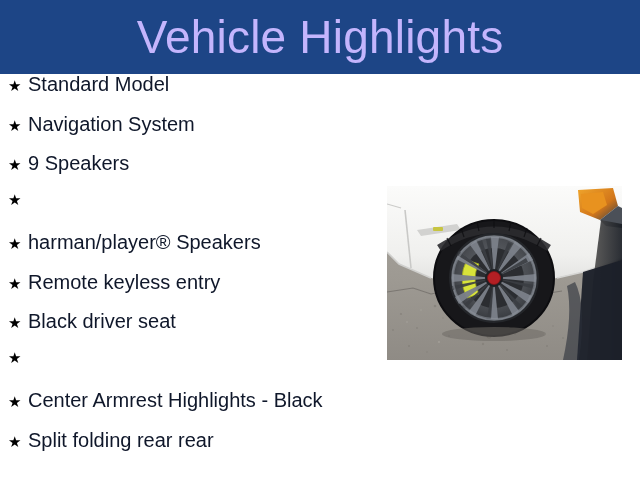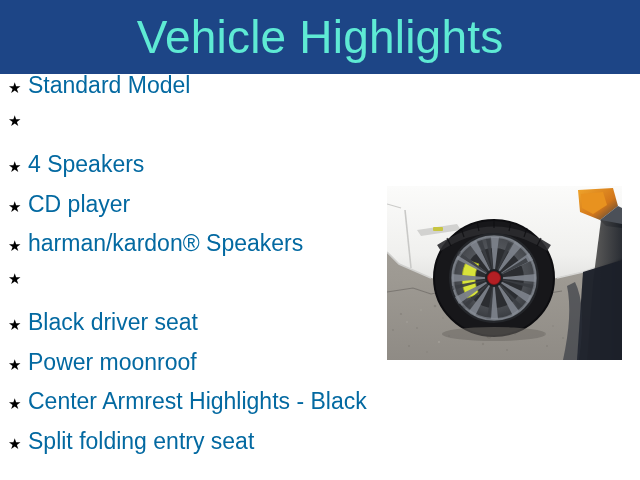--- a/index.html
+++ b/index.html
@@ -22,21 +22,21 @@
     top: 0;
     width: 640px;
     height: 74px;
     background: #1d4586;
     display: flex;
     align-items: center;
     justify-content: center;
     overflow: hidden;
   }
   .header-title {
-    color: #5eead4;
+    color: #c4b5fd;
     font-size: 46px;
     line-height: 46px;
     font-weight: normal;
     letter-spacing: 0.2px;
     white-space: nowrap;
     font-family: "Liberation Sans", sans-serif;
   }
 
   
   .highlights-list {
@@ -59,22 +59,22 @@
     display: inline-block;
     width: 20px;
     flex: 0 0 20px;
     color: #000000;
     font-size: 15px;
     line-height: 1;
     text-align: left;
     font-family: "DejaVu Sans", sans-serif;
   }
   .highlight-label {
-    color: #0369a1;
-    font-size: 23px;
+    color: #0f172a;
+    font-size: 20px;
     line-height: 1;
     white-space: nowrap;
     font-family: "Liberation Sans", sans-serif;
   }
 
   
   .vehicle-photo {
     position: absolute;
     left: 387px;
     top: 186px;
@@ -92,51 +92,51 @@
   <div class="header-title">Vehicle Highlights</div>
 </div>
 
 <ul class="highlights-list">
   <li class="highlight-item">
     <span class="bullet-star">★</span>
     <span class="highlight-label">Standard Model</span>
   </li>
   <li class="highlight-item">
     <span class="bullet-star">★</span>
-  </li>
-  <li class="highlight-item">
-    <span class="bullet-star">★</span>
-    <span class="highlight-label">4 Speakers</span>
-  </li>
-  <li class="highlight-item">
-    <span class="bullet-star">★</span>
-    <span class="highlight-label">CD player</span>
-  </li>
-  <li class="highlight-item">
-    <span class="bullet-star">★</span>
-    <span class="highlight-label">harman/kardon® Speakers</span>
-  </li>
-  <li class="highlight-item">
-    <span class="bullet-star">★</span>
+    <span class="highlight-label">Navigation System</span>
+  </li>
+  <li class="highlight-item">
+    <span class="bullet-star">★</span>
+    <span class="highlight-label">9 Speakers</span>
+  </li>
+  <li class="highlight-item">
+    <span class="bullet-star">★</span>
+  </li>
+  <li class="highlight-item">
+    <span class="bullet-star">★</span>
+    <span class="highlight-label">harman/player® Speakers</span>
+  </li>
+  <li class="highlight-item">
+    <span class="bullet-star">★</span>
+    <span class="highlight-label">Remote keyless entry</span>
   </li>
   <li class="highlight-item">
     <span class="bullet-star">★</span>
     <span class="highlight-label">Black driver seat</span>
   </li>
   <li class="highlight-item">
     <span class="bullet-star">★</span>
-    <span class="highlight-label">Power moonroof</span>
   </li>
   <li class="highlight-item">
     <span class="bullet-star">★</span>
     <span class="highlight-label">Center Armrest Highlights - Black</span>
   </li>
   <li class="highlight-item">
     <span class="bullet-star">★</span>
-    <span class="highlight-label">Split folding entry seat</span>
+    <span class="highlight-label">Split folding rear rear</span>
   </li>
 </ul>
 
 <div class="vehicle-photo">
   <svg class="photo-svg" viewBox="0 0 235 174" preserveAspectRatio="none">
     <defs>
       <linearGradient id="gAsphalt" x1="0" y1="0" x2="0" y2="1">
         <stop offset="0%" stop-color="#a9a59e"></stop>
         <stop offset="55%" stop-color="#9d9992"></stop>
         <stop offset="100%" stop-color="#8f8b85"></stop>

